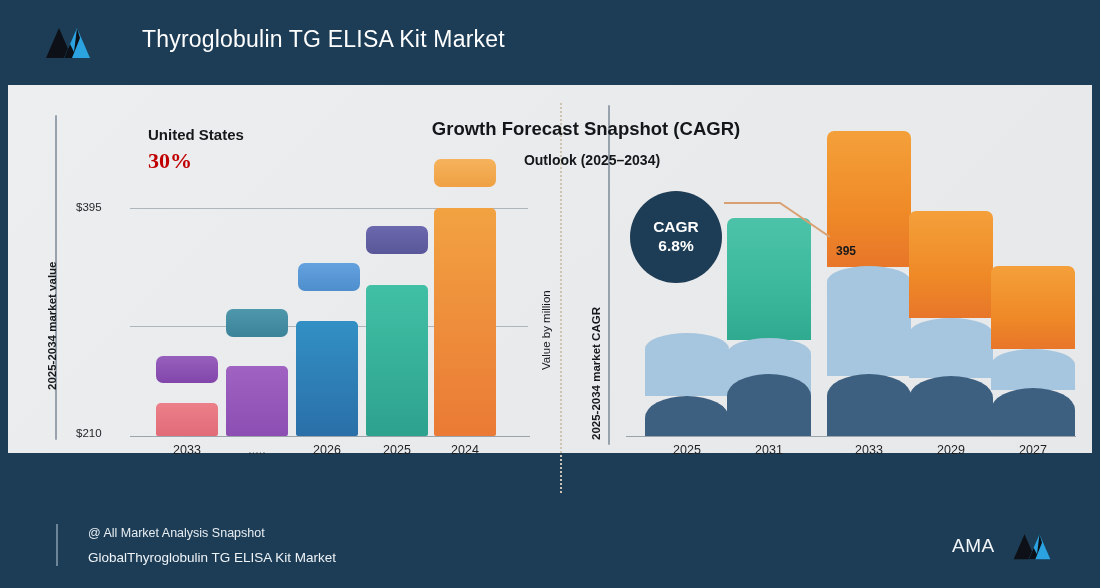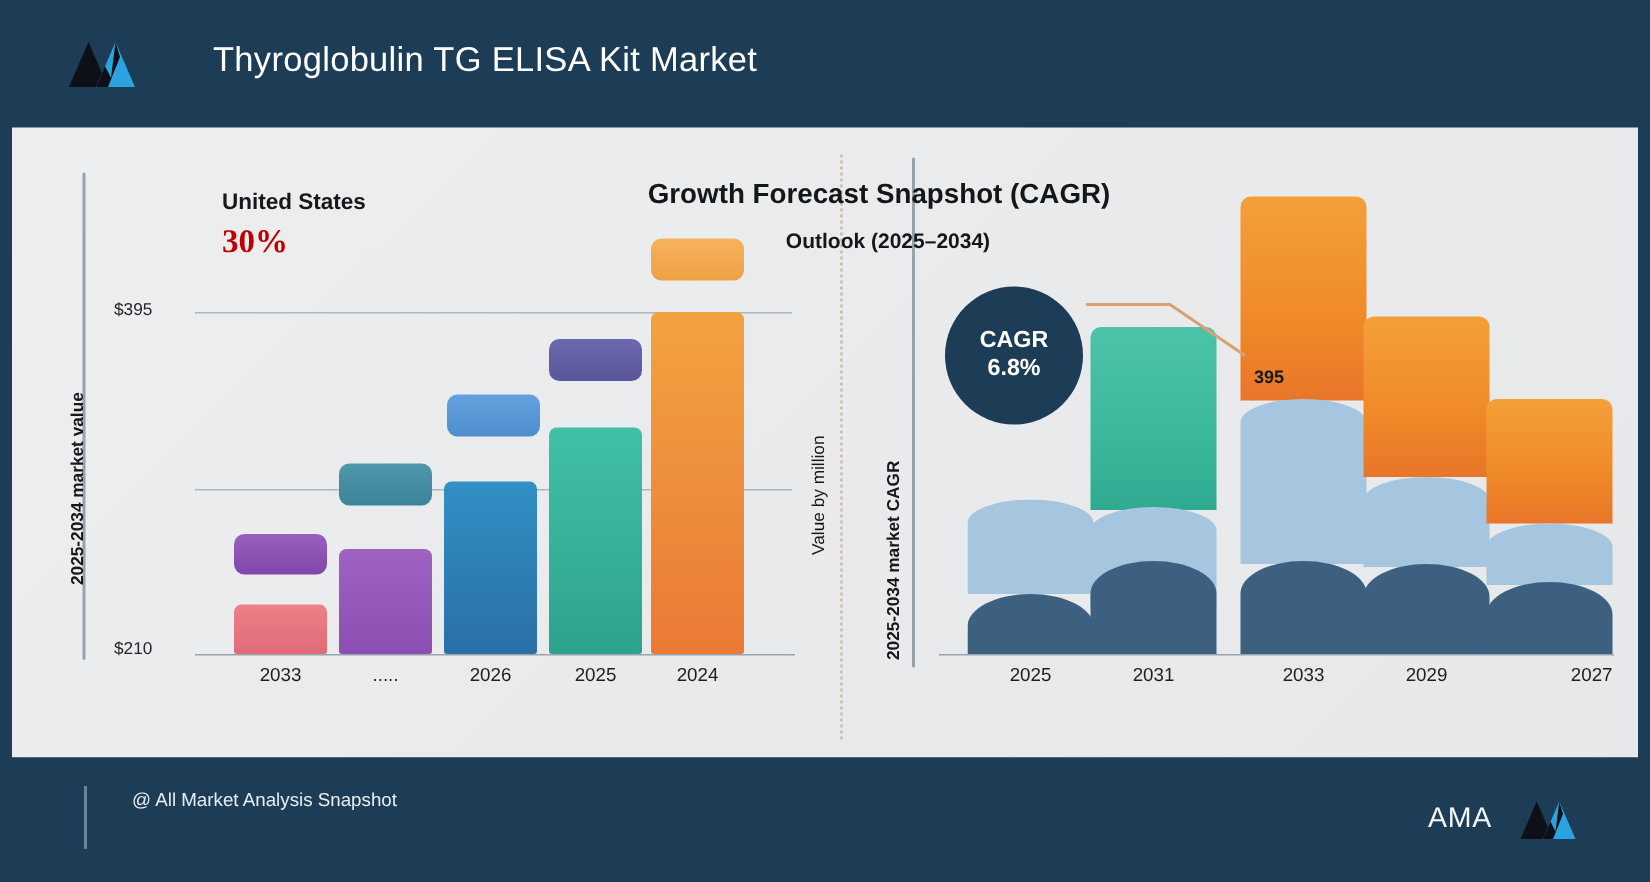--- a/index.html
+++ b/index.html
@@ -14,21 +14,21 @@
   
   .header { position:absolute; left:0; top:0; width:1100px; height:85px; background:#1d3d56; }
   .logo-mark { position:absolute; left:44px; top:24px; width:48px; height:36px; }
   .header-title {
     position:absolute; left:142px; top:26px;
     font-size:23px; color:#ffffff; letter-spacing:.2px; white-space:nowrap;
   }
 
   
   .panel {
-    position:absolute; left:8px; top:85px; width:1084px; height:420px;
+    position:absolute; left:8px; top:85px; width:1084px; height:368px;
     background:linear-gradient(135deg,#edeeef 0%, #e9eaec 55%, #e6e8ea 100%);
   }
   .divider {
     position:absolute; left:560px; top:108px; width:0; height:390px;
     border-left:2px dotted #cfc3b4;
   }
 
   
   .axis-line-v { position:absolute; background:#98a2ac; width:2px; border-radius:1px; }
   .axis-line-h { position:absolute; background:#9aa3ac; height:1px; }
@@ -198,27 +198,28 @@
         <span>CAGR</span>
         <span>6.8%</span>
       </div>
 
       <div class="val-label" style="left:828px; top:159px;">395</div>
 
       <div class="xtick" style="left:637px; top:358px; width:84px;">2025</div>
       <div class="xtick" style="left:719px; top:358px; width:84px;">2031</div>
       <div class="xtick" style="left:819px; top:358px; width:84px;">2033</div>
       <div class="xtick" style="left:901px; top:358px; width:84px;">2029</div>
-      <div class="xtick" style="left:983px; top:358px; width:84px;text-align:right;">2027</div>
+      <div class="xtick" style="left:983px; top:358px; width:84px;">2027</div>
     </div>
   </div>
 
   <div class="footer"></div>
   <div class="footer-rule"></div>
   <div class="foot-1">@ All Market Analysis Snapshot</div>
+  <div class="foot-2">GlobalThyroglobulin TG ELISA Kit Market</div>
   <div class="foot-ama">AMA</div>
   <svg class="foot-logo" viewBox="0 0 48 36">
     <path d="M2 34 L15 4 L28 34 Z" fill="#0d1117"></path>
     <path d="M20 34 L33 4 L46 34 Z" fill="#2aa3e0"></path>
     <path d="M20 34 L26 20 L30 28 L33 4 L36 14 L28 34 Z" fill="#0d1117"></path>
   </svg>
 
 </div>
 
 </body></html>

